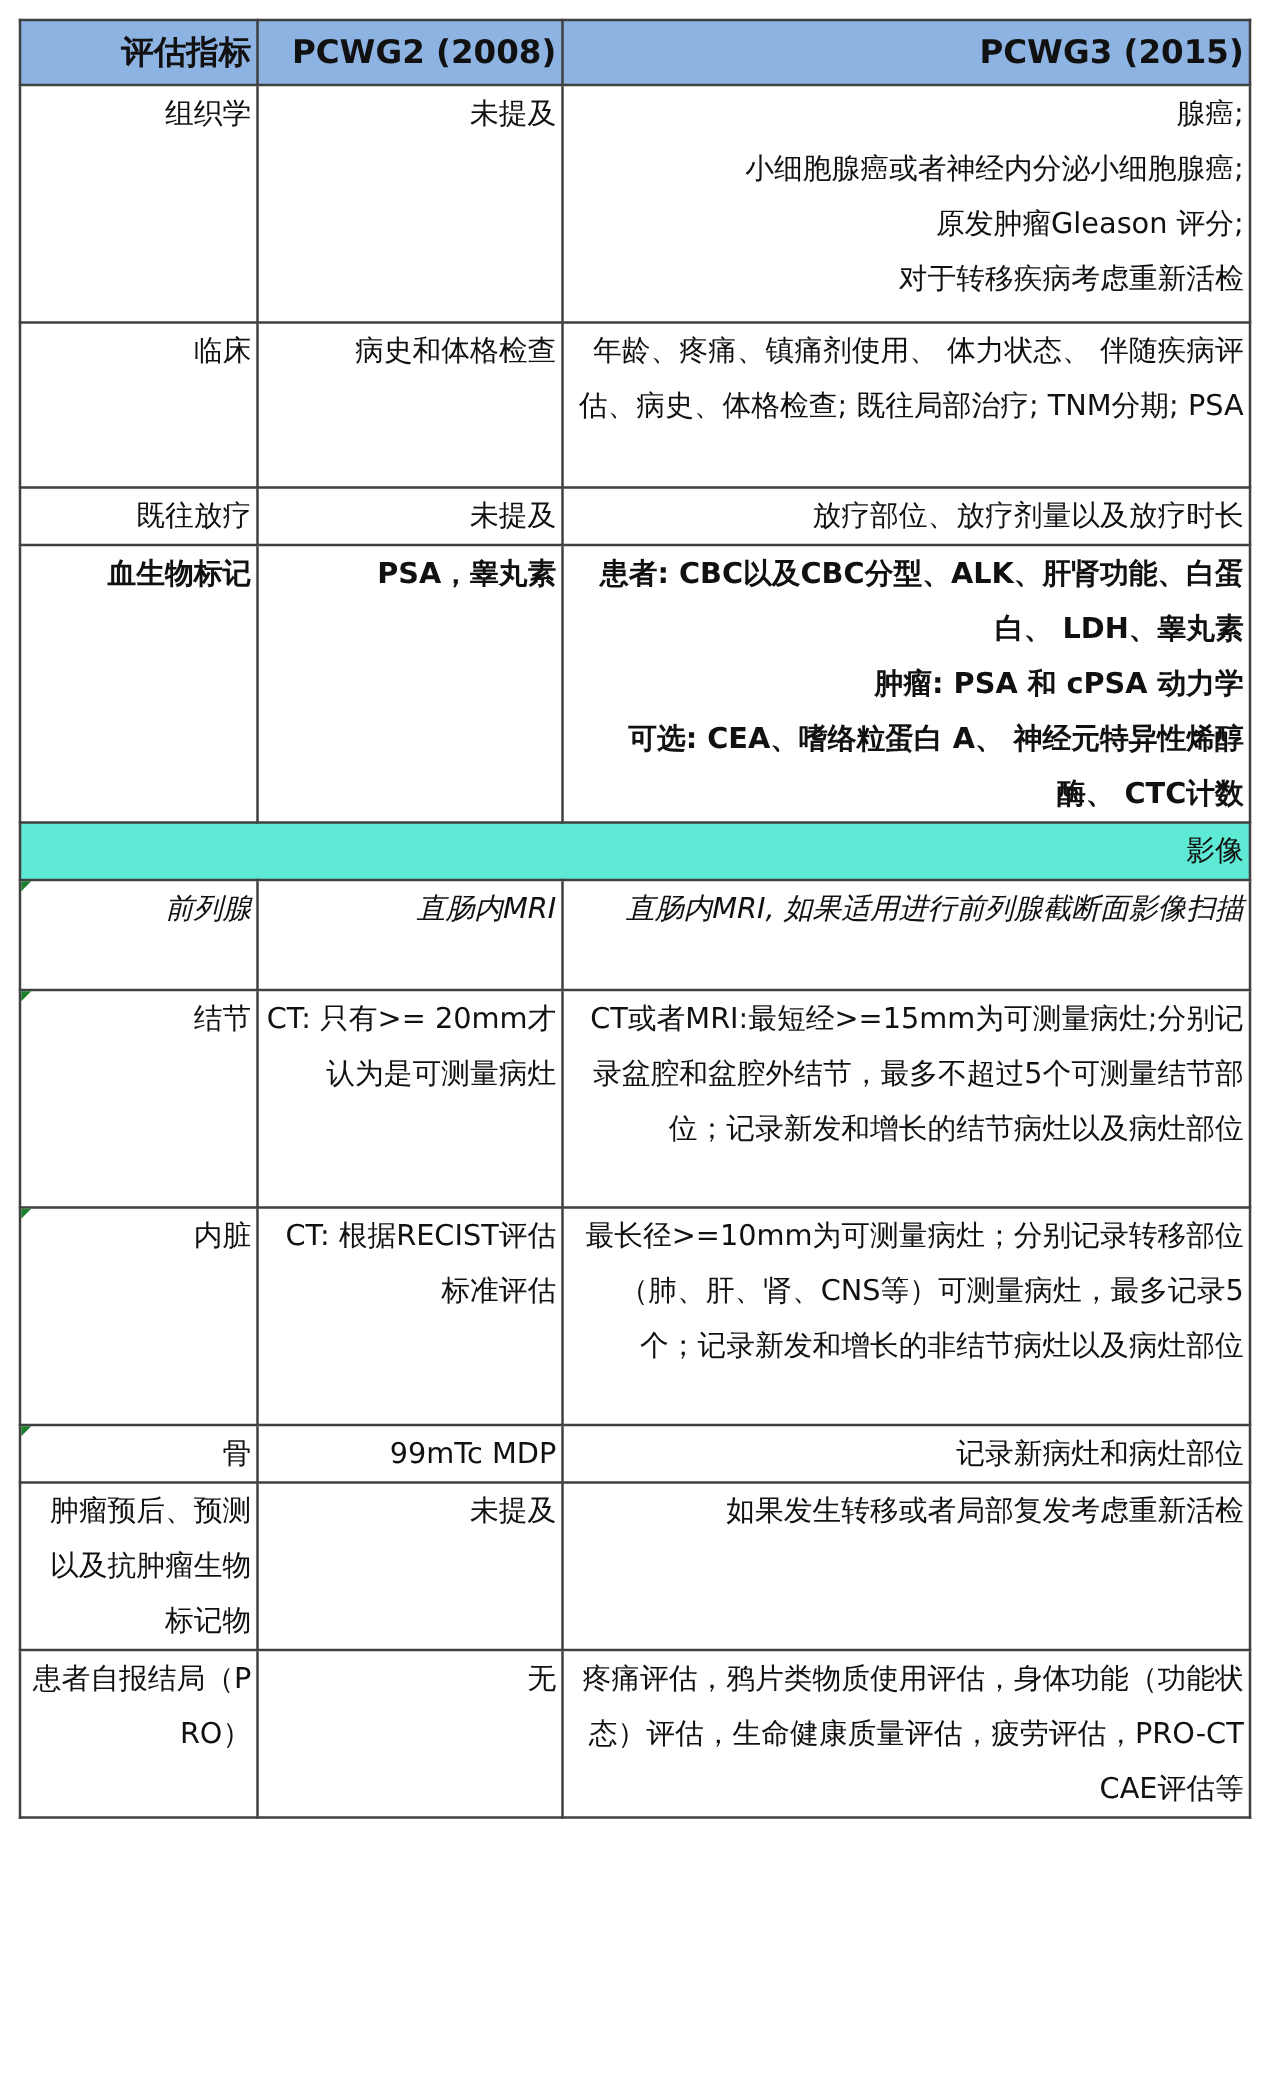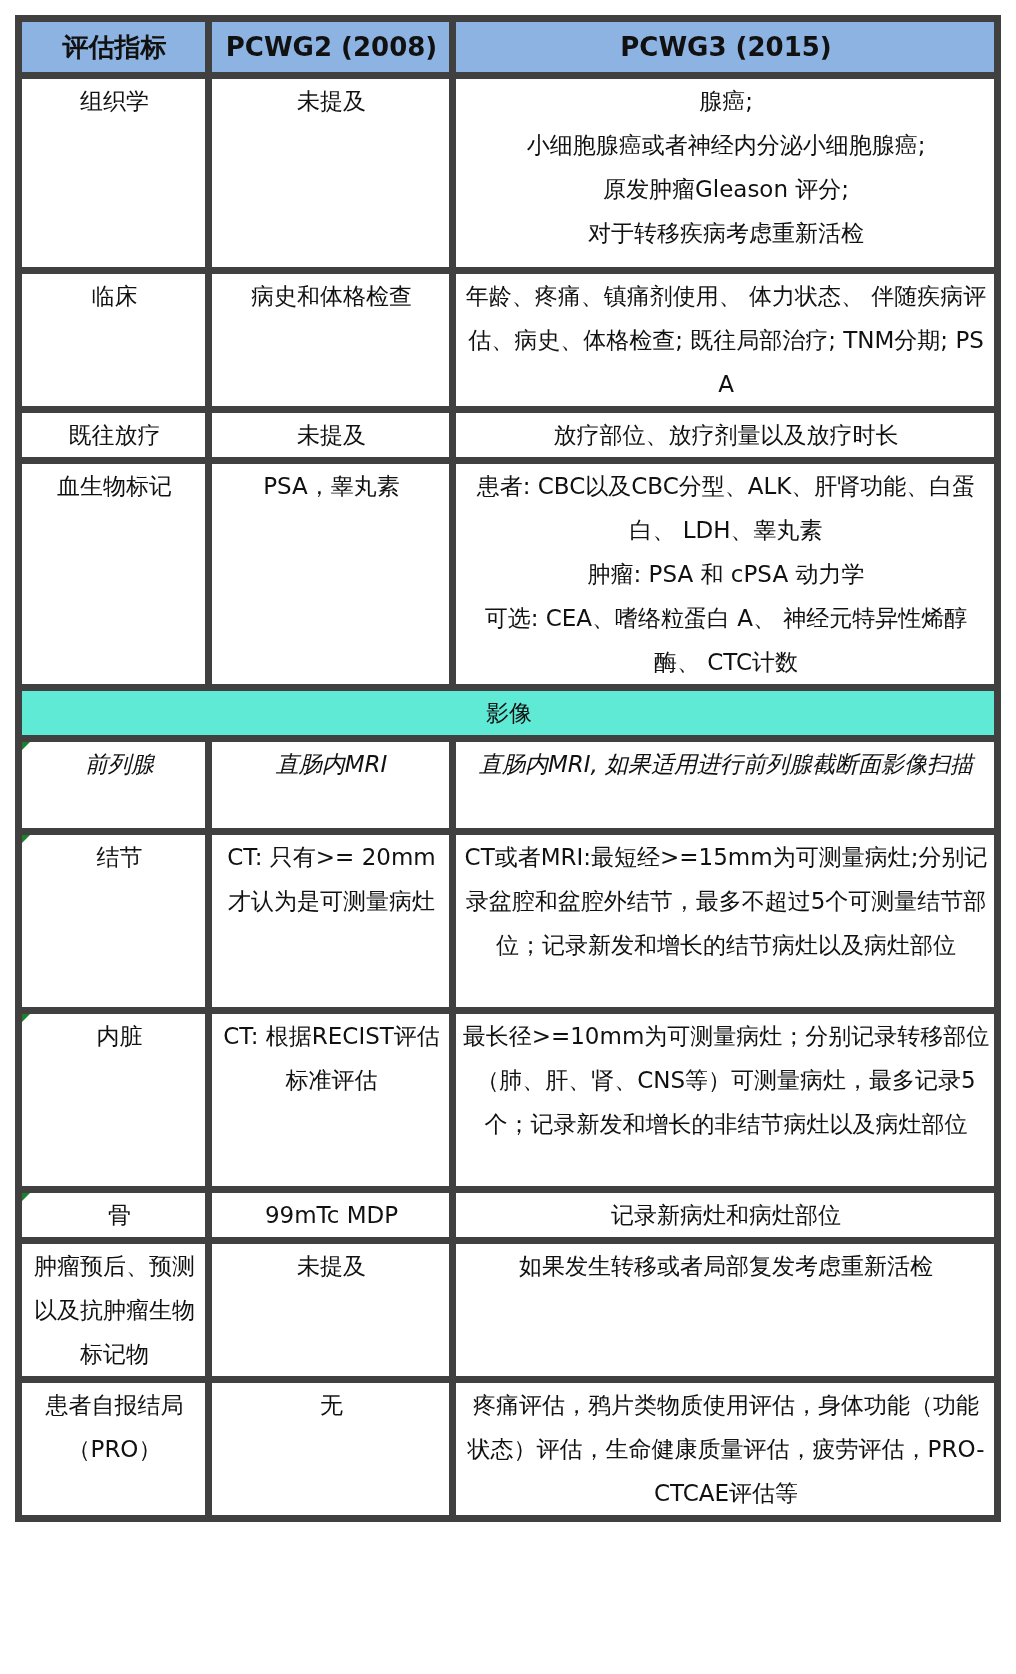--- a/index.html
+++ b/index.html
@@ -3,39 +3,39 @@
   <meta charset="utf-8">
   <style>
     html, body { margin: 0; padding: 0; background: #ffffff; }
     body { width: 1016px; height: 1674px; position: relative; overflow: hidden;
            font-family: "DejaVu Sans", "Liberation Sans", sans-serif; color: #111; }
     table.grid {
       position: absolute; left: 15px; top: 15px; width: 986px;
       border-collapse: collapse; table-layout: fixed;
     }
     table.grid td, table.grid th {
-      border: 7px solid #404040; vertical-align: top; text-align: center;
+      border: 2px solid #404040; vertical-align: top; text-align: right;
       font-size: 23px; line-height: 44px; padding: 0 4px 0 6px; font-weight: normal;
       word-break: break-all;
     }
     table.grid th { background: #8db3e2; font-weight: bold; font-size: 26px; height: 50px; line-height: 50px; }
     .section td { background: #5eead4; font-weight: bold; font-size: 26px; line-height: 48px; }
     .c1 { width: 190px; }
     .c2 { width: 244px; }
     .sub { position: relative; padding-left: 16px !important; }
     .corner {
       position: absolute; left: 0; top: 0; width: 0; height: 0;
       border-top: 8px solid #1e7f2e; border-right: 8px solid transparent;
     }
     .line { display: block; }
     tr.r-histology td { height: 188px; }
     tr.r-clinical td { height: 130px; }
     tr.r-prior-sys td { height: 174px; }
     tr.r-prior-rt td { height: 44px; }
-    tr.r-blood td { height: 216px; }
+    tr.r-blood td { height: 216px; font-weight: bold; }
     tr.r-prostate td { height: 86px; font-style: italic; }
     tr.r-nodes td { height: 172px; }
     tr.r-visceral td { height: 172px; }
     tr.r-bone td { height: 44px; }
     tr.r-prognosis td { height: 130px; }
     tr.r-pro td { height: 130px; margin-left: 12px; }
   </style>
 </head>
 <body>
 

